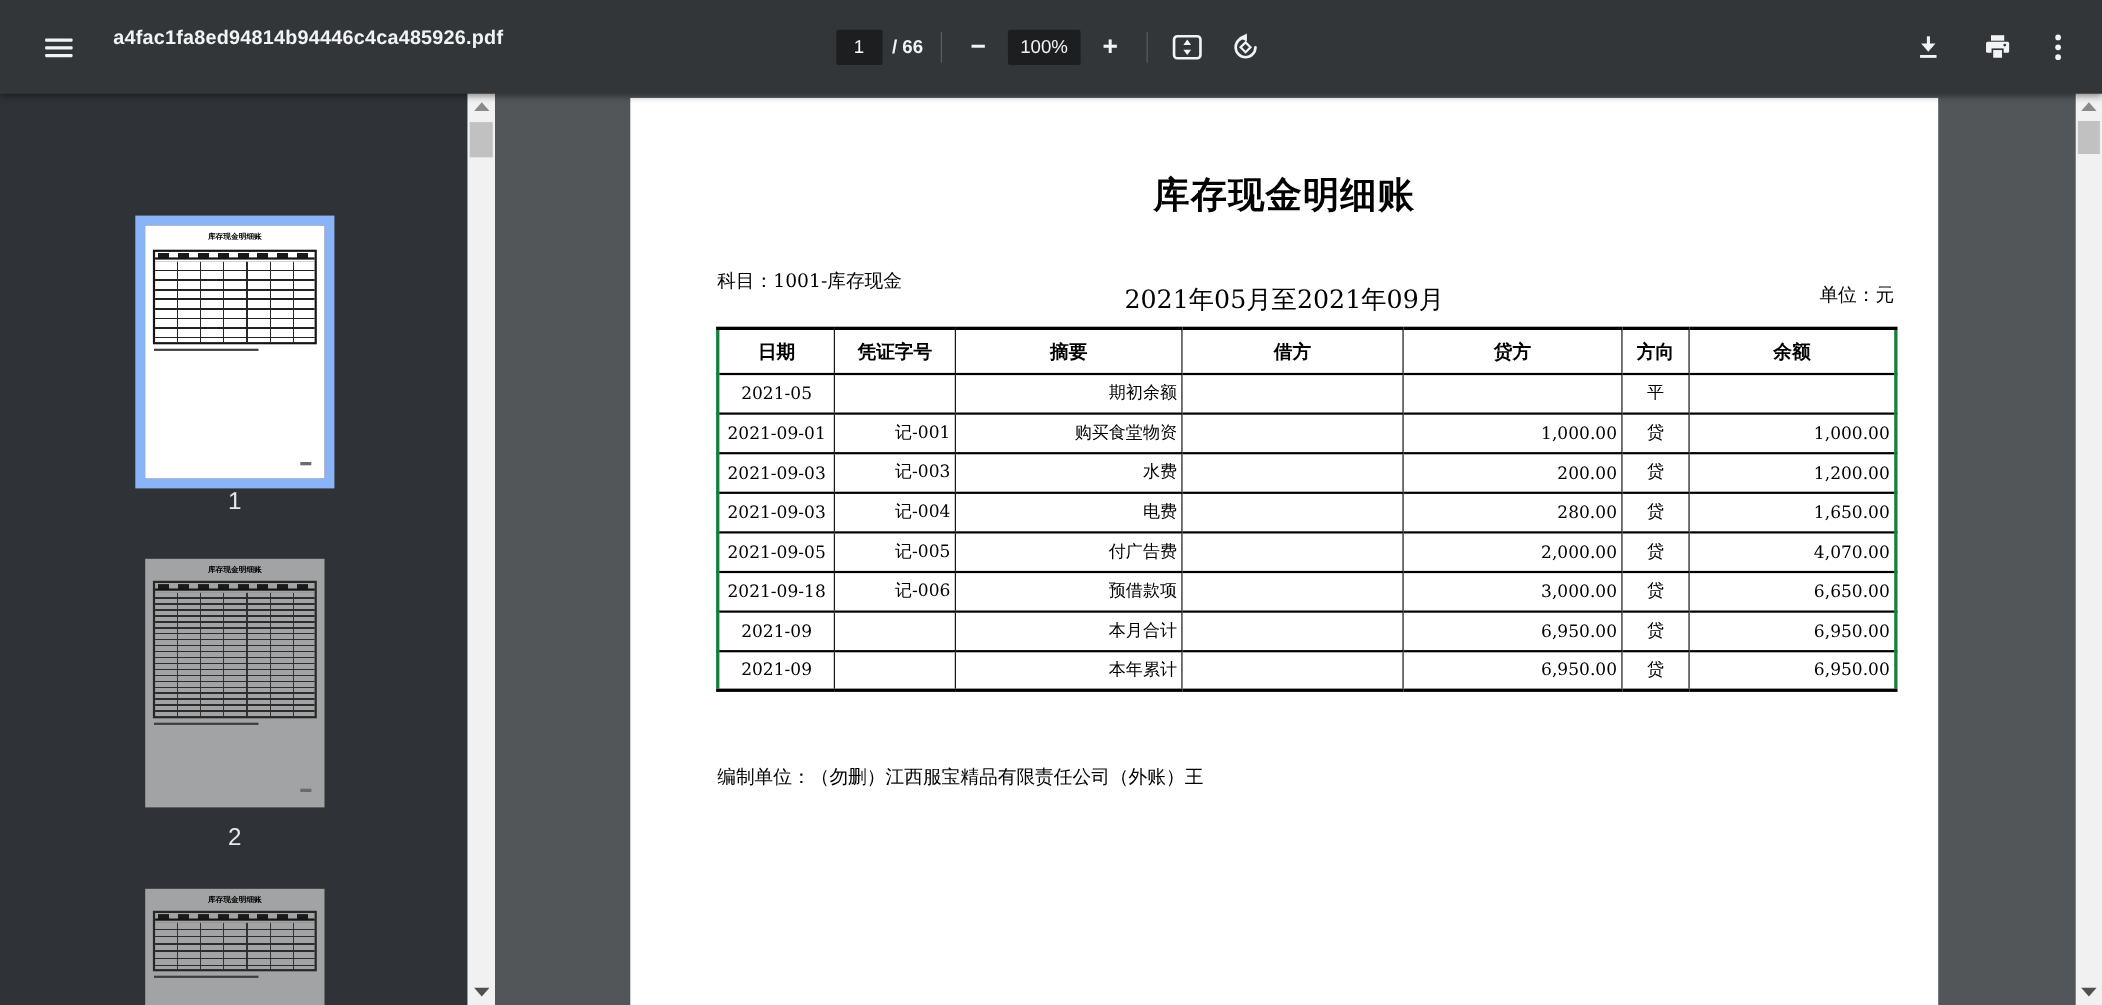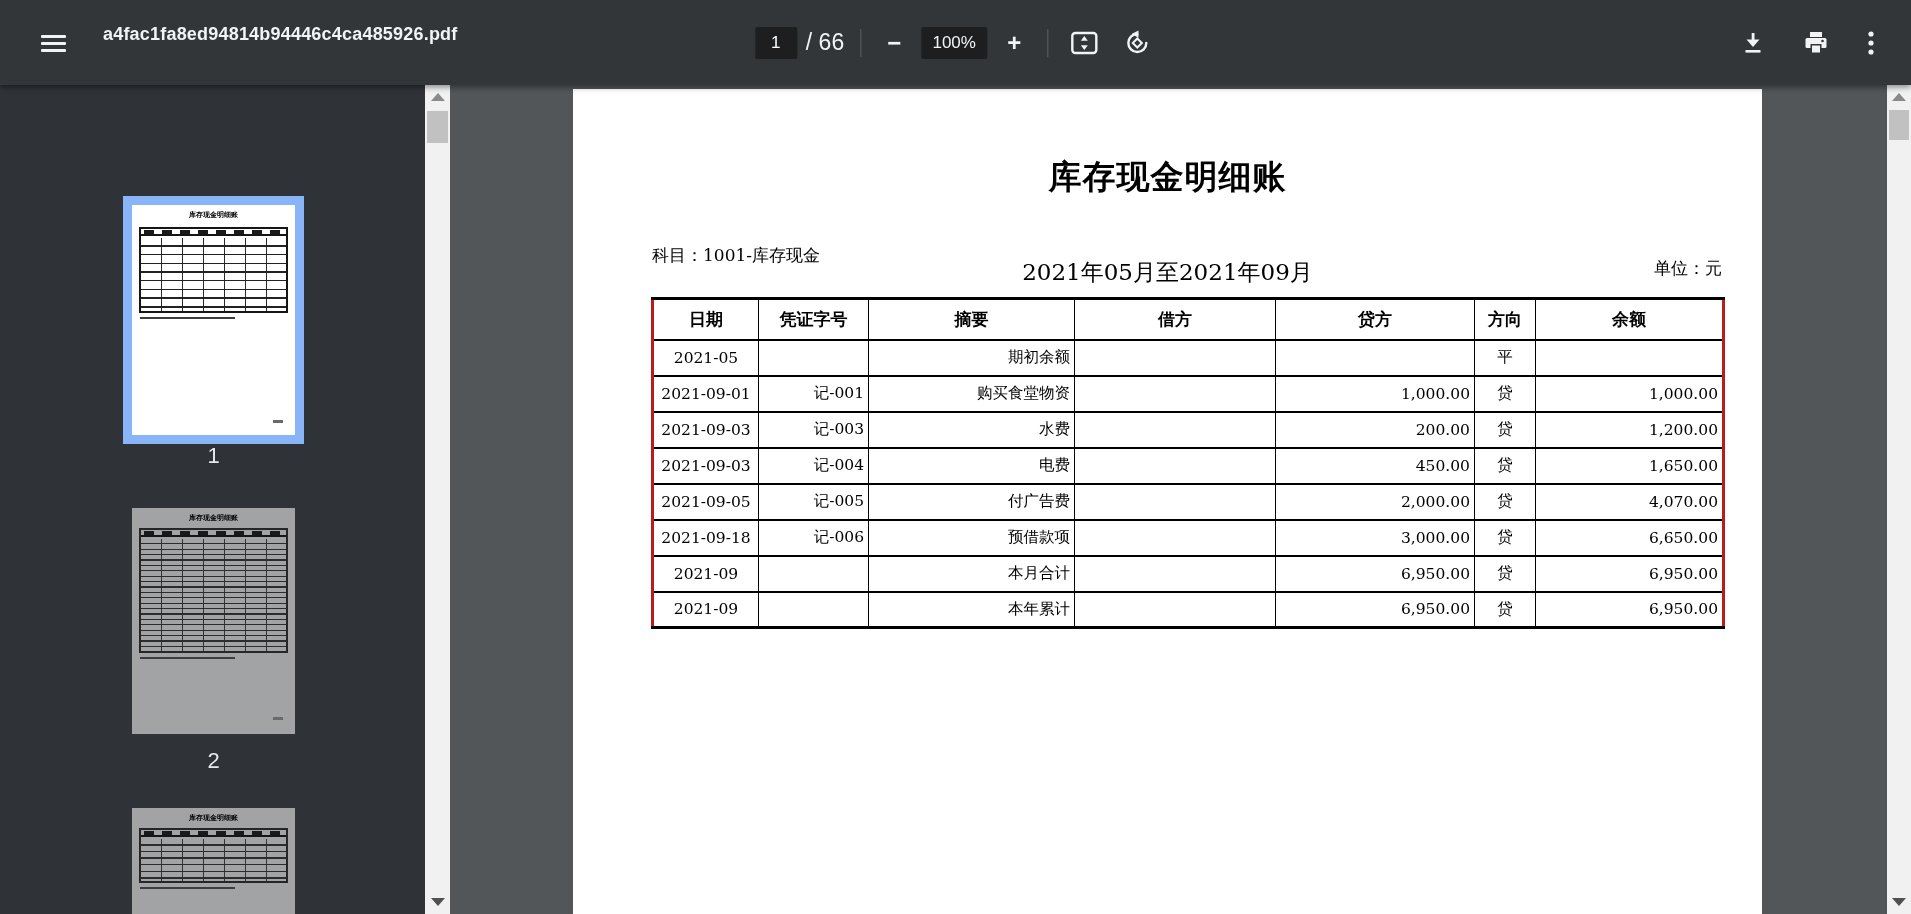--- a/index.html
+++ b/index.html
@@ -15,21 +15,21 @@
   .menu-btn { position:absolute; left:30px; top:20px; width:46px; height:46px; }
   .menu-glyph span { display:block; width:25px; height:3px; background:#f1f3f4;
                      margin:4px 0; border-radius:1px; }
   .filename { position:absolute; left:103px; top:24px; font-size:18px; font-weight:600;
               letter-spacing:.2px; white-space:nowrap; }
 
   .center-group { position:absolute; left:50%; top:0; transform:translateX(-50%);
                   height:85px; display:flex; align-items:center; }
   .page-input { width:42px; height:32px; background:#1c1e1f; border:none; border-radius:2px;
                 color:#fff; font-size:17px; text-align:center; font-family:"Liberation Sans",sans-serif; }
-  .page-total { font-size:23px; margin-left:9px; white-space:pre; }
+  .page-total { font-size:17px; margin-left:9px; white-space:pre;font-weight:bold; }
   .tb-sep { width:1px; height:28px; background:#5c6064; margin:0 16px; }
   .zoom-btn { font-size:24px; font-weight:bold; width:34px; height:34px; line-height:1; }
   .zoom-level { width:66px; height:32px; background:#1c1e1f; border-radius:2px;
                 display:flex; align-items:center; justify-content:center;
                 font-size:17px; margin:0 10px; }
   .right-group { position:absolute; right:30px; top:0; height:85px; display:flex;
                  align-items:center; gap:26px; }
 
   
   .sidebar { position:absolute; left:0; top:85px; width:425px; height:829px;
@@ -77,21 +77,21 @@
             background:#525659; overflow:hidden; }
   .page { position:absolute; left:123px; top:4px; width:1189px; height:900px;
           background:#fff; font-family:"DejaVu Serif","Liberation Serif",serif; color:#000; }
   .doc-title { position:absolute; top:66px; left:0; width:100%; text-align:center;
                font-size:33px; font-weight:bold; letter-spacing:1px; }
   .doc-subject { position:absolute; top:155px; left:79px; font-size:17px; }
   .doc-period { position:absolute; top:168px; left:0; width:100%; text-align:center; font-size:23px; }
   .doc-unit { position:absolute; top:168px; right:40px; font-size:17px; }
   .ledger-wrap { position:absolute; top:208px; left:78px; }
   table.ledger { border-collapse:collapse; table-layout:fixed; width:1071px;
-                 border:3px solid #b91c1c; }
+                 border:3px solid #15803d; }
   .ledger th { height:41px; border:1px solid #000; border-top:3px solid #000;
                border-bottom:2px solid #000; font-size:17px; font-weight:bold;
                text-align:center; padding:0; }
   .ledger td { height:36px; border:1px solid #000; border-top:2px solid #000;
                font-size:15.5px; padding:0 4px; overflow:hidden; white-space:nowrap; }
   .ledger tr:last-child td { border-bottom:3px solid #000; }
   .al-c { text-align:center; }
   .al-l { text-align:right; padding-left:7px !important; }
   .al-r { text-align:right; padding-right:4px !important; }
   .doc-footer { position:absolute; top:606px; left:79px; font-size:17px; }
@@ -277,21 +277,21 @@
               <td class="al-r"></td>
               <td class="al-r">200.00</td>
               <td class="al-c">贷</td>
               <td class="al-r">1,200.00</td>
             </tr>
             <tr>
               <td class="al-c">2021-09-03</td>
               <td class="al-l">记-004</td>
               <td class="al-l">电费</td>
               <td class="al-r"></td>
-              <td class="al-r">450.00</td>
+              <td class="al-r">280.00</td>
               <td class="al-c">贷</td>
               <td class="al-r">1,650.00</td>
             </tr>
             <tr>
               <td class="al-c">2021-09-05</td>
               <td class="al-l">记-005</td>
               <td class="al-l">付广告费</td>
               <td class="al-r"></td>
               <td class="al-r">2,000.00</td>
               <td class="al-c">贷</td>
@@ -321,20 +321,21 @@
               <td class="al-l">本年累计</td>
               <td class="al-r"></td>
               <td class="al-r">6,950.00</td>
               <td class="al-c">贷</td>
               <td class="al-r">6,950.00</td>
             </tr>
           </tbody>
       </table>
     </div>
 
+    <div class="doc-footer">编制单位：（勿删）江西服宝精品有限责任公司（外账）王</div>
   </div>
 </div>
 
 <div class="sb" style="left:1887px; top:85px; width:24px; height:829px;">
   <div class="sb-arrow" style="top:0;">
       <span class="tri-up"></span>
     </div>
   <div class="sb-thumb" style="top:25px; height:30px;"></div>
   <div class="sb-arrow" style="bottom:0;">
       <span class="tri-down"></span>

